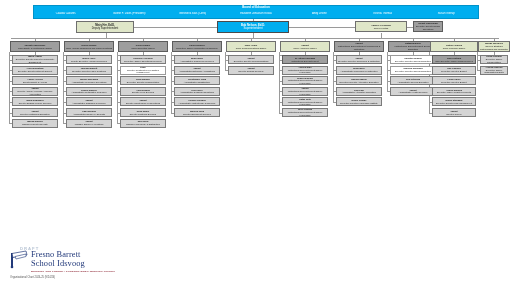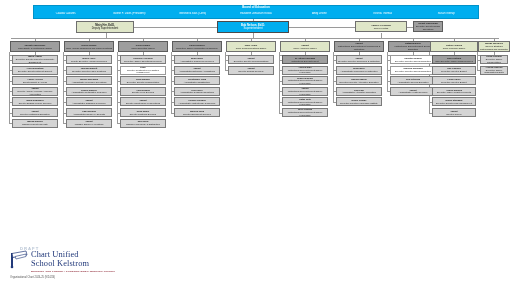--- a/index.html
+++ b/index.html
@@ -597,20 +597,20 @@
 
   <div class="logo-wrap">
     <div class="logo-draft">DRAFT</div>
     <svg class="logo-mark" viewBox="0 0 40 40">
       <path d="M4 34 L4 8 L8 8 L8 34 Z" fill="#22397A"></path>
       <path d="M6 9 L34 4 L36 12 L8 17 Z" fill="#ffffff" stroke="#22397A" stroke-width="1.4"></path>
       <path d="M12 15 L34 10 L34 15 L14 20 Z" fill="#ffffff" stroke="#22397A" stroke-width="1.2"></path>
       <circle cx="6" cy="36" r="2.6" fill="#22397A"></circle>
     </svg>
     <div class="logo-name">
-      <span>Chart Unified</span><br>
-      <span>School Kelstrom</span>
+      <span>Fresno Barrett</span><br>
+      <span>School Idsvoog</span>
     </div>
     <div class="logo-tag">BUILDING OUR FUTURE • CONSTRUYENDO NUESTRO FUTURO</div>
     <div class="logo-foot">Organizational Chart 2024-25 (9/24/24)</div>
   </div>
 
 </div>
 
 </body></html>

